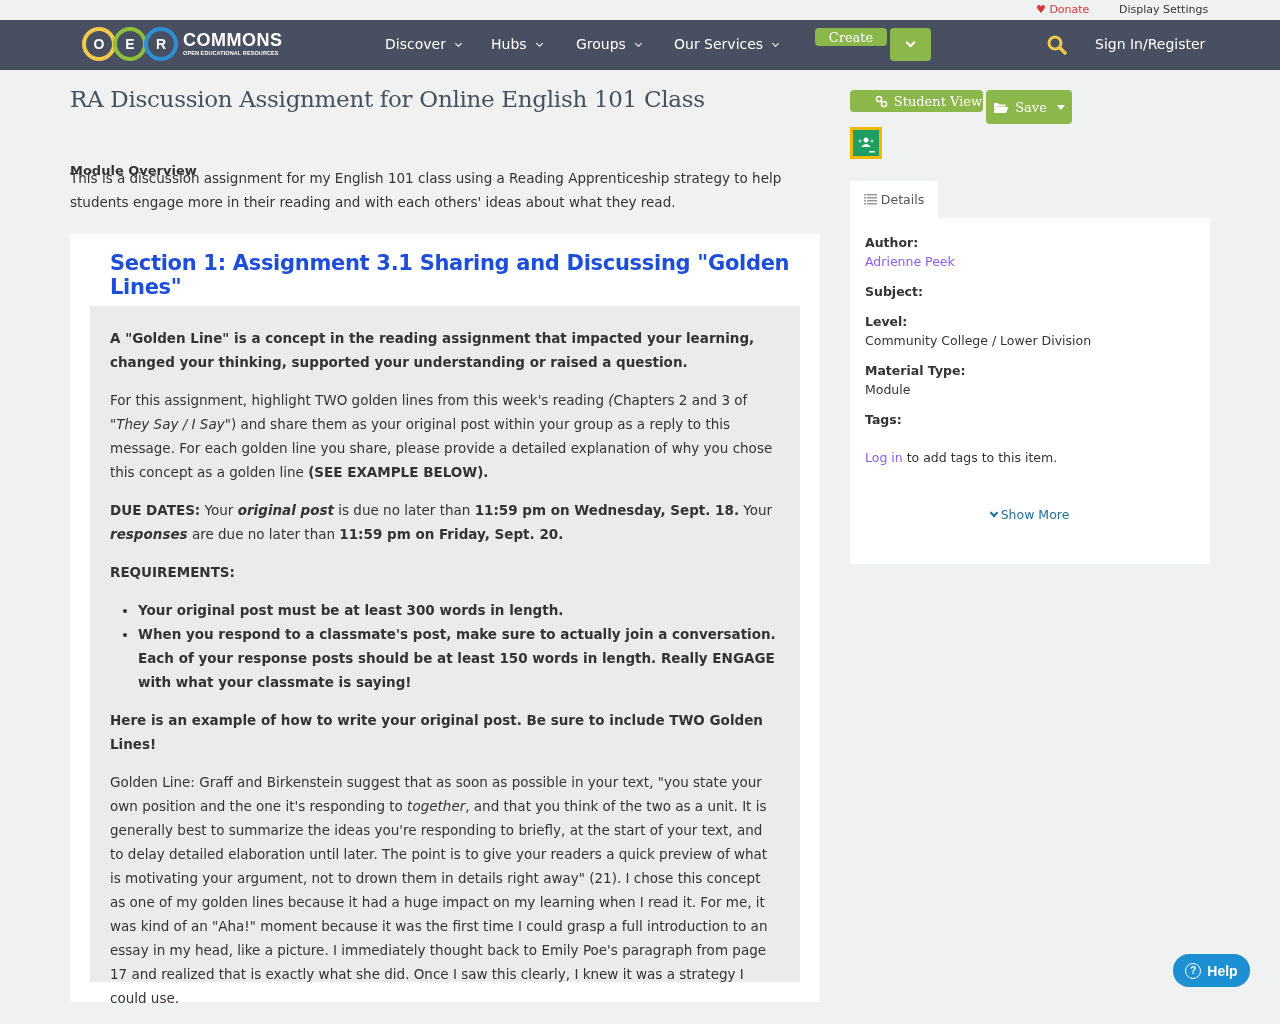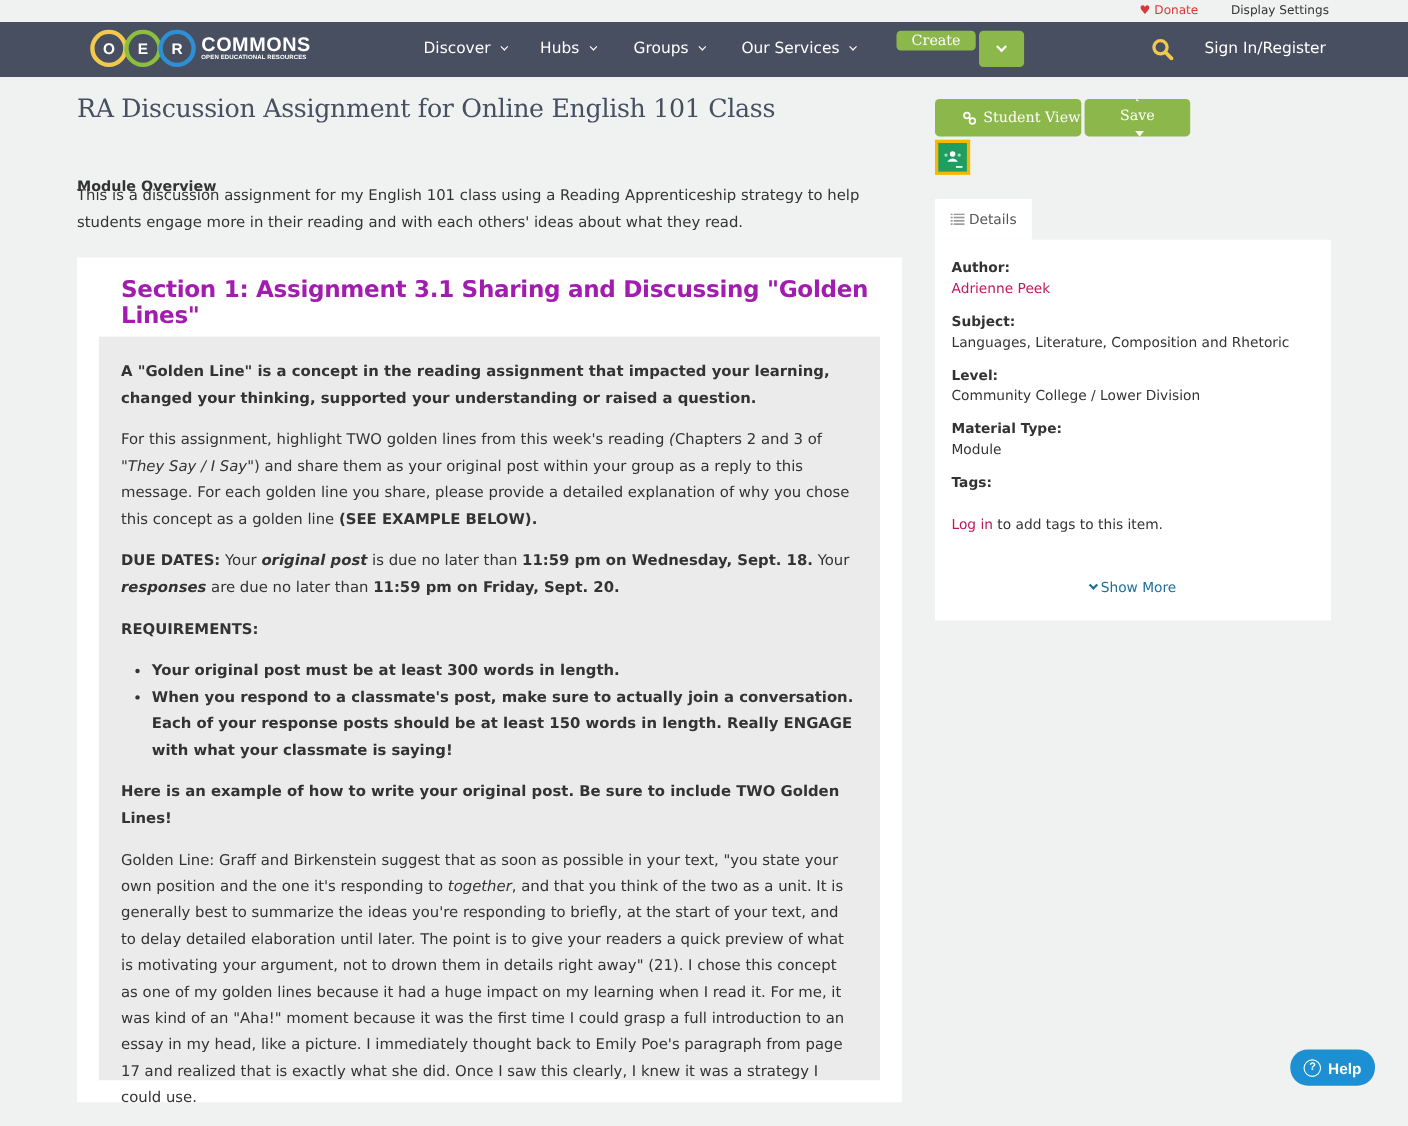--- a/index.html
+++ b/index.html
@@ -31,41 +31,41 @@
 
   .search-icon { position: absolute; left: 1047px; top: 15px; width: 20px; height: 20px; }
   .signin { position: absolute; left: 1095px; top: 16px; color: #fff; font-size: 14px; text-decoration: none; }
 
   
   .page-title { position: absolute; left: 70px; top: 86px; font-family: "DejaVu Serif", serif; font-size: 23px; color: #474f60; font-weight: normal; letter-spacing: -0.3px; }
   .overview-label { position: absolute; left: 70px; top: 135px; font-weight: bold; font-size: 13px; color: #333; margin-top: 28px; }
   .overview-text { position: absolute; left: 70px; top: 166px; width: 750px; font-size: 13.5px; line-height: 24px; color: #333; }
 
   .section-card { position: absolute; left: 70px; top: 234px; width: 750px; height: 768px; background: #fff; }
-  .section-title { position: absolute; left: 40px; top: 17px; font-size: 21px; font-weight: bold; color: #a21caf; letter-spacing: -0.3px; }
+  .section-title { position: absolute; left: 40px; top: 17px; font-size: 21px; font-weight: bold; color: #1d4ed8; letter-spacing: -0.3px; }
   .section-box { position: absolute; left: 20px; top: 72px; width: 710px; height: 676px; background: #ebebeb; padding: 20px 20px; font-size: 13.5px; line-height: 24px; color: #333; }
   .section-box p { margin-bottom: 14px; }
   .section-box ul { margin: 0 0 14px 28px; }
   .section-box li { font-weight: bold; }
   .section-box b { font-weight: bold; }
 
   
   .btn-green { position: absolute; background: #8cb84b; color: #fff; border: none; border-radius: 4px; font-family: "DejaVu Serif", serif; font-size: 13px; display: flex; align-items: center; justify-content: center; gap: 6px; }
-  .student-view { left: 850px; top: 90px; width: 133px; height: 34px; padding-left: 24px; }
-  .save-btn { left: 986px; top: 90px; width: 96px; height: 34px; flex-direction: column; }
+  .student-view { left: 850px; top: 90px; width: 133px; height: 22px; padding-left: 24px; }
+  .save-btn { left: 986px; top: 90px; width: 86px; height: 34px; }
   .save-btn .caret { width: 0; height: 0; border-left: 4px solid transparent; border-right: 4px solid transparent; border-top: 5px solid #fff; margin-left: 4px; }
   .classroom { position: absolute; left: 850px; top: 127px; width: 32px; height: 32px; background: #f5b800; padding: 3px; }
   .classroom .inner { width: 26px; height: 26px; background: #1e9e61; position: relative; }
 
   .details-tab { position: absolute; left: 850px; top: 181px; width: 88px; height: 37px; background: #fff; font-size: 12.5px; color: #555; display: flex; align-items: center; justify-content: center; gap: 4px; }
   .details-panel { position: absolute; left: 850px; top: 218px; width: 360px; height: 346px; background: #fff; padding: 16px 15px; font-size: 12.5px; color: #333; }
   .detail-row { margin-bottom: 12px; }
   .detail-label { font-weight: bold; line-height: 18px; }
   .detail-value { line-height: 19px; }
-  .link { color: #be185d; text-decoration: none; }
+  .link { color: #8b5cf6; text-decoration: none; }
   .tags-login { margin-top: 20px; line-height: 18px; }
   .show-more { text-align: center; margin-top: 40px; color: #1f6f9a; }
   .show-more .chev { display: inline-block; width: 6px; height: 6px; border-right: 2px solid #1f6f9a; border-bottom: 2px solid #1f6f9a; transform: rotate(45deg); position: relative; top: -3px; margin-right: 4px; }
 
   .help-btn { position: absolute; left: 1173px; top: 954px; width: 77px; height: 33px; background: #1d8fd3; border-radius: 16px 16px 16px 16px; color: #fff; font-family: "Liberation Sans", sans-serif; font-weight: bold; font-size: 14px; display: flex; align-items: center; justify-content: center; gap: 6px; border: none; }
   .help-btn .q { width: 16px; height: 16px; border: 1.5px solid #fff; border-radius: 50%; font-size: 10px; display: flex; align-items: center; justify-content: center; }
 </style>
 </head>
 <body>
 
@@ -174,21 +174,20 @@
   </svg>
   <span>Details</span>
 </div>
 <div class="details-panel">
   <div class="detail-row">
     <div class="detail-label">Author:</div>
     <a class="detail-value link">Adrienne Peek</a>
   </div>
   <div class="detail-row">
     <div class="detail-label">Subject:</div>
-    <div class="detail-value">Languages, Literature, Composition and Rhetoric</div>
   </div>
   <div class="detail-row">
     <div class="detail-label">Level:</div>
     <div class="detail-value">Community College / Lower Division</div>
   </div>
   <div class="detail-row">
     <div class="detail-label">Material Type:</div>
     <div class="detail-value">Module</div>
   </div>
   <div class="detail-row">

